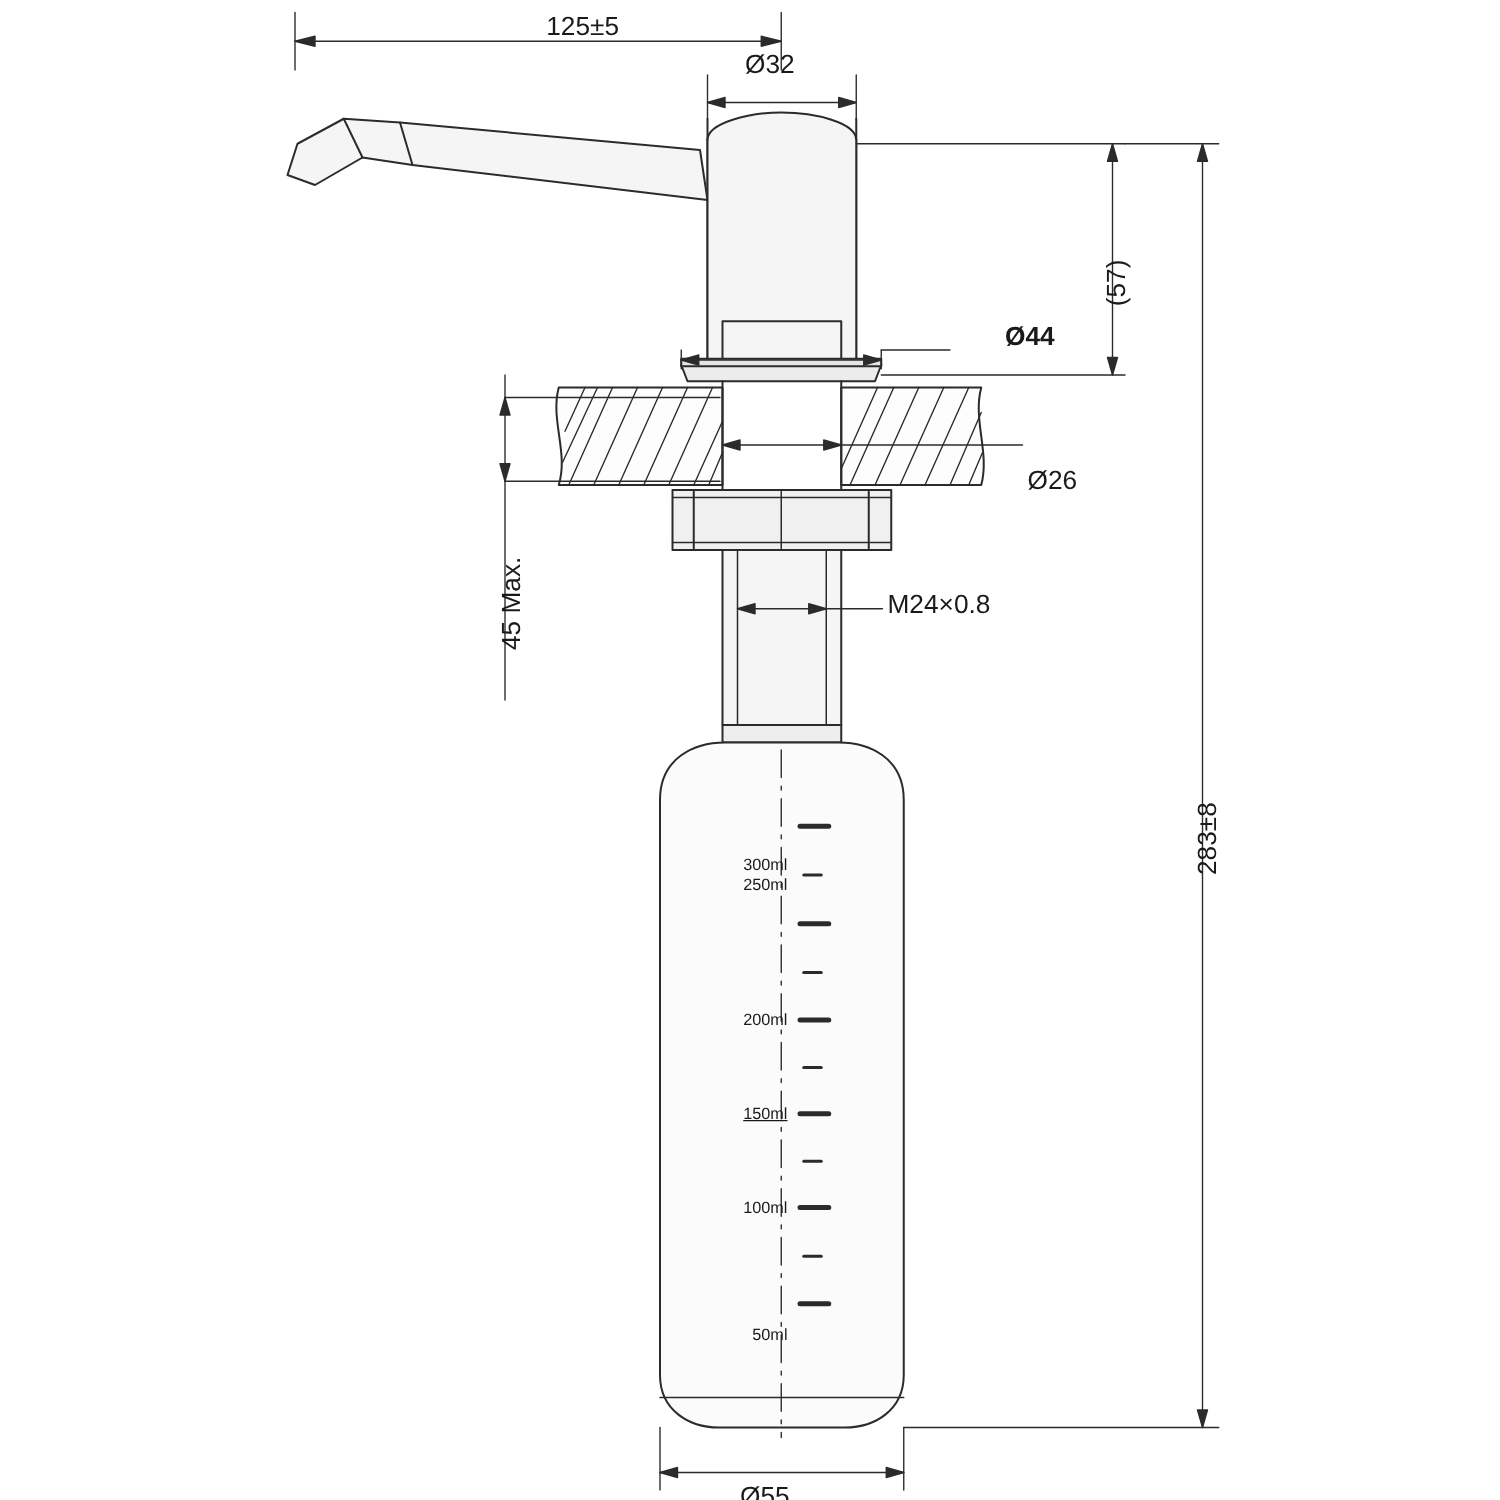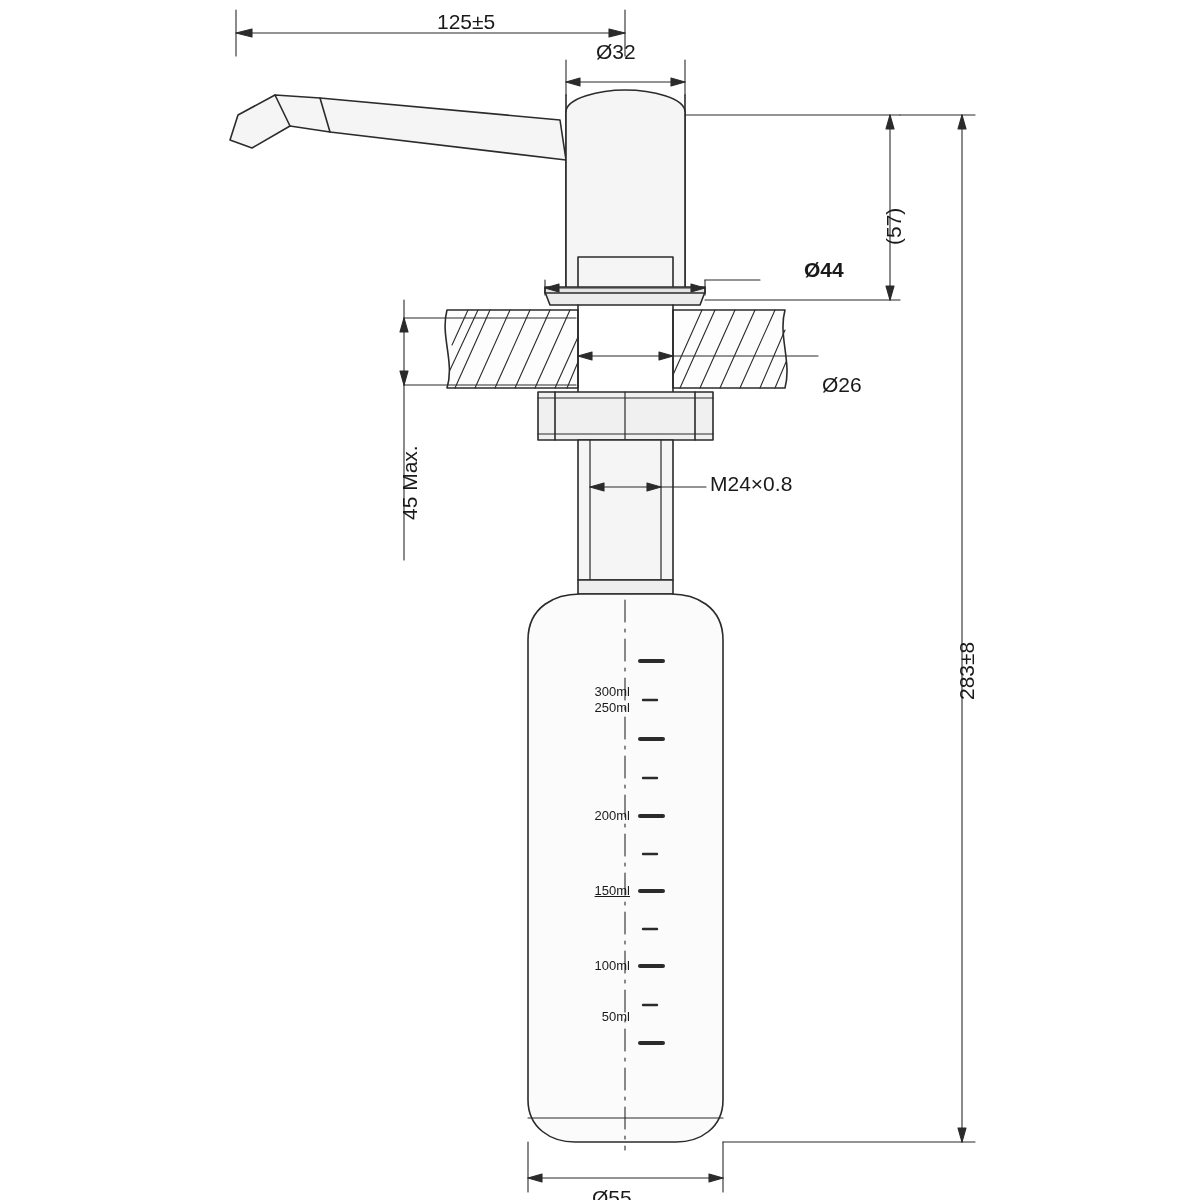--- a/index.html
+++ b/index.html
@@ -207,15 +207,15 @@
 
   <div class="dim-label big rot90" style="left:955px; top:700px;">283±8</div>
 
   <div class="dim-label big" style="left:592px; top:1186px;">Ø55</div>
 
   <div class="dim-label ml-label" style="left:568px; top:653px; width:62px;margin-top:31px;">300ml</div>
   <div class="dim-label ml-label" style="left:568px; top:700px; width:62px;">250ml</div>
   <div class="dim-label ml-label" style="left:568px; top:808px; width:62px;">200ml</div>
   <div class="dim-label ml-label" style="left:568px; top:883px; width:62px;text-decoration:underline;">150ml</div>
   <div class="dim-label ml-label" style="left:568px; top:958px; width:62px;">100ml</div>
-  <div class="dim-label ml-label" style="left:568px; top:1009px; width:62px;">50ml</div>
+  <div class="dim-label ml-label" style="left:568px; top:1060px; width:62px;">50ml</div>
 
 </div>
 
 </body></html>

